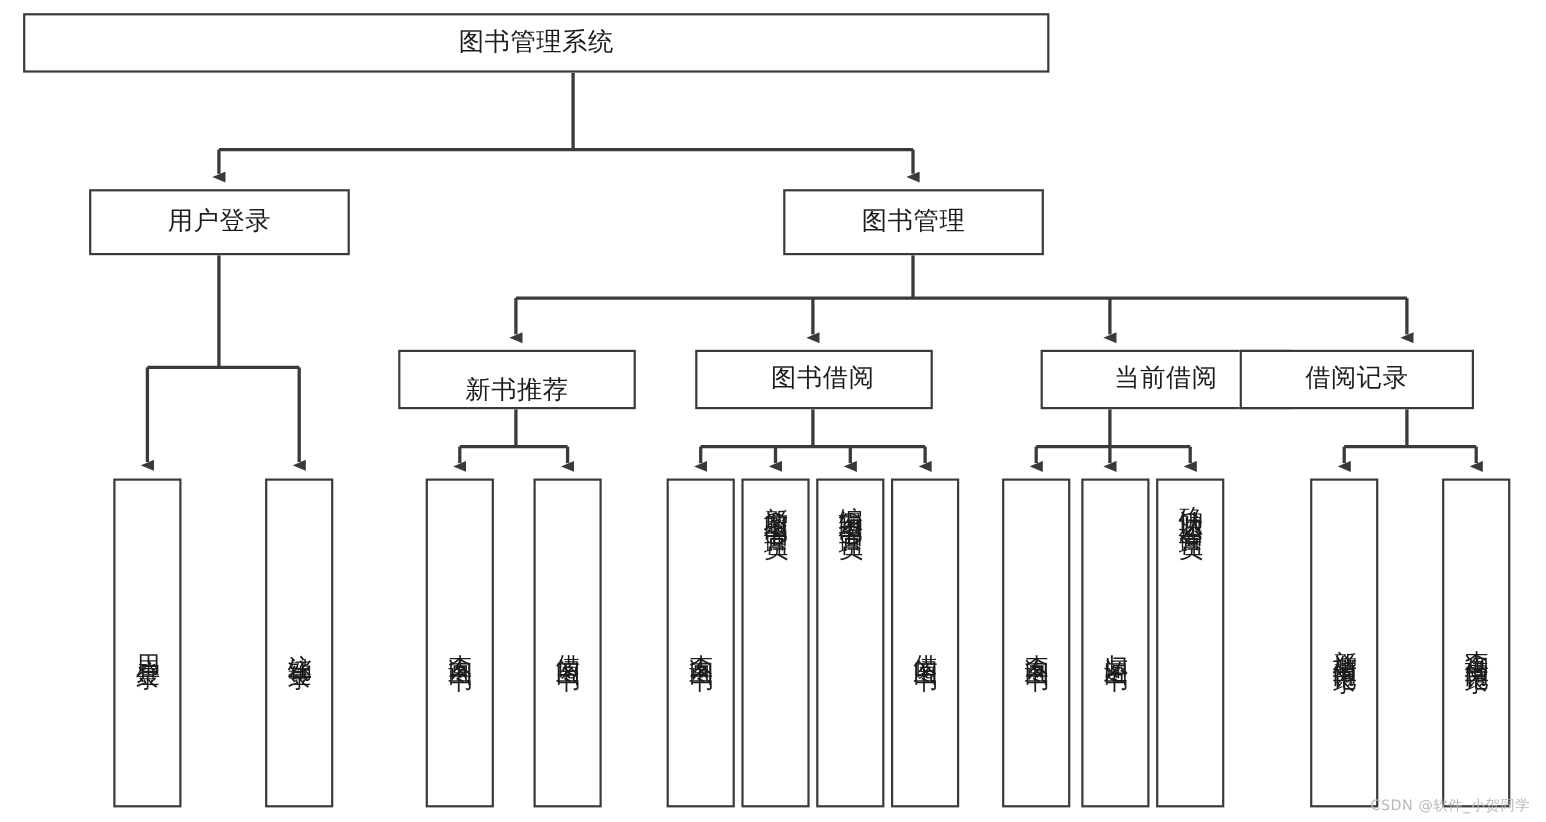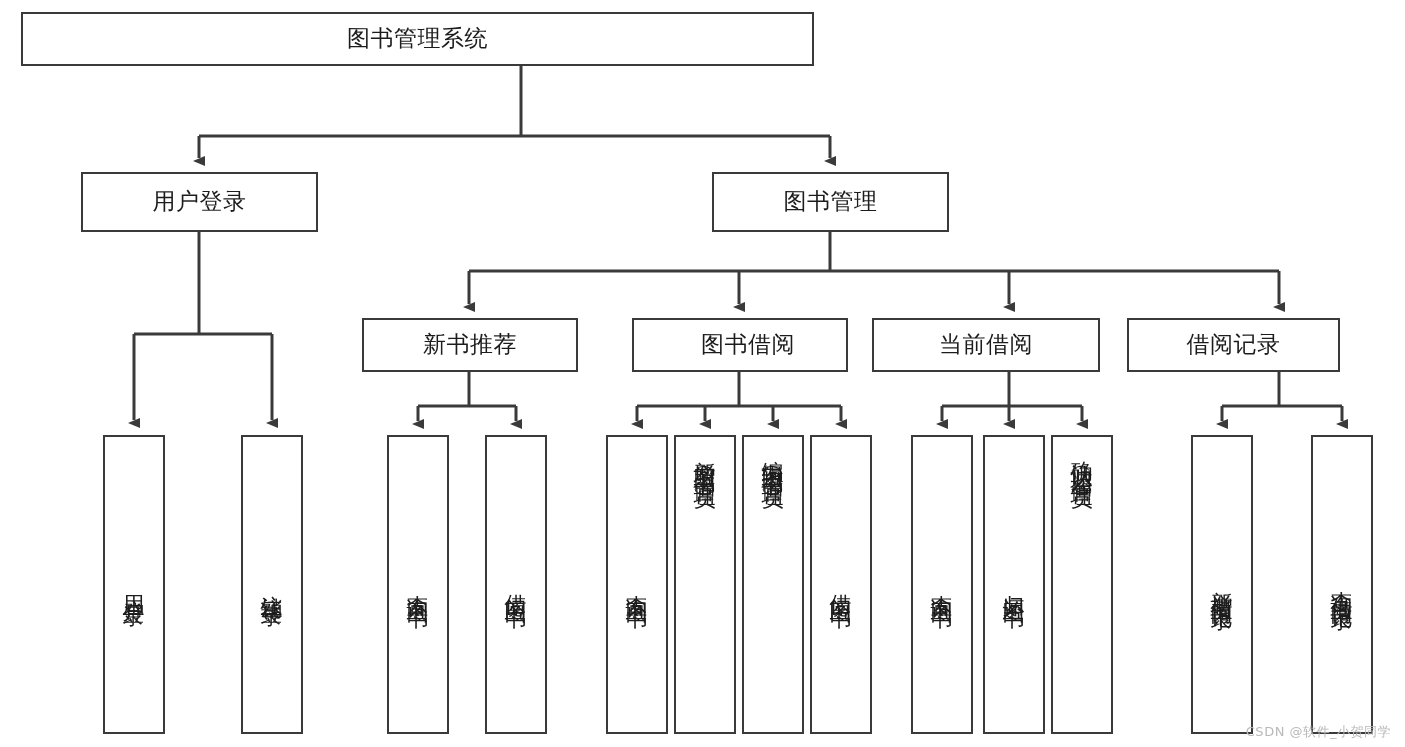--- a/index.html
+++ b/index.html
@@ -123,38 +123,38 @@
       <g>
         <path d="M1279,372 L1279,406"></path>
         <path d="M1222,406 L1342,406"></path>
         <path d="M1222,406 L1222,421" marker-end="url(#arrowhead)"></path>
         <path d="M1342,406 L1342,421" marker-end="url(#arrowhead)"></path>
       </g>
 
     </g>
   </svg>
 
-  <div class="node-box" style="left:21px; top:12px; width:793px; height:54px;">
+  <div class="node-box" style="left:21px; top:12px; width:933px; height:54px;">
     <span class="node-label-h">图书管理系统</span>
   </div>
 
   <div class="node-box" style="left:81px; top:172px; width:237px; height:60px;">
     <span class="node-label-h">用户登录</span>
   </div>
   <div class="node-box" style="left:712px; top:172px; width:237px; height:60px;">
     <span class="node-label-h">图书管理</span>
   </div>
 
-  <div class="node-box" style="left:362px; top:318px; width:216px; height:54px;">
+  <div class="node-box" style="left:362px; top:318px; width:216px; height:54px;align-items:flex-end;">
     <span class="node-label-h">新书推荐</span>
   </div>
   <div class="node-box" style="left:632px; top:318px; width:216px; height:54px;padding-left:16px;">
     <span class="node-label-h">图书借阅</span>
   </div>
-  <div class="node-box" style="left:872px; top:318px; width:228px; height:54px;">
+  <div class="node-box" style="left:946px; top:318px; width:228px; height:54px;">
     <span class="node-label-h">当前借阅</span>
   </div>
   <div class="node-box" style="left:1127px; top:318px; width:213px; height:54px;">
     <span class="node-label-h">借阅记录</span>
   </div>
 
   <div class="node-box" style="left:103px; top:435px; width:62px; height:299px;">
     <span class="node-label-v">用户登录</span>
   </div>
   <div class="node-box" style="left:241px; top:435px; width:62px; height:299px;">

